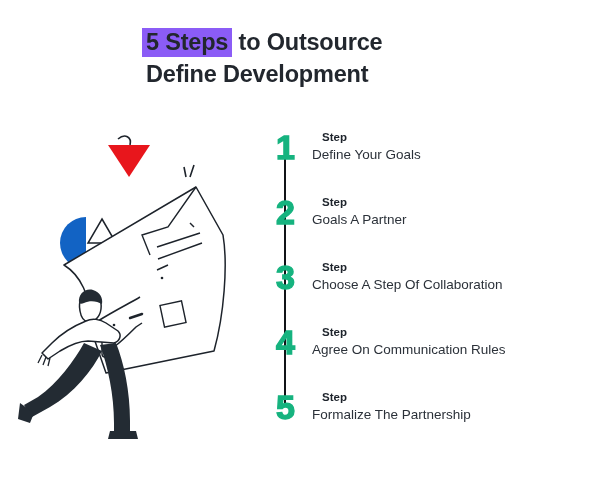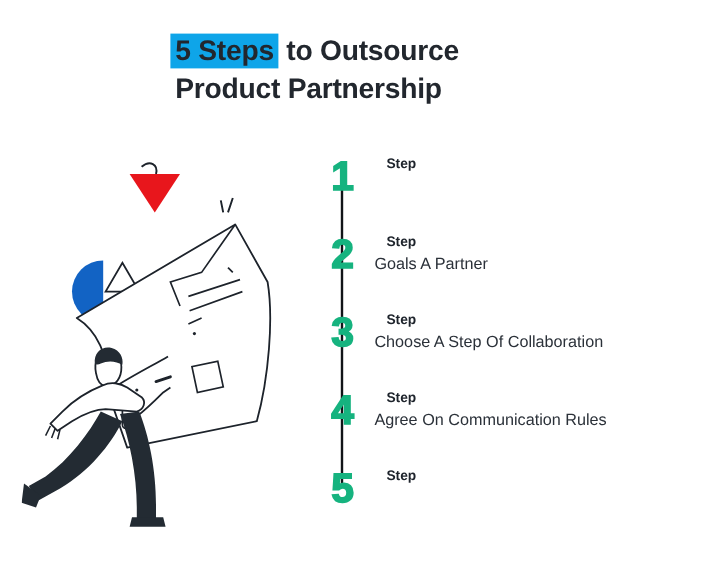--- a/index.html
+++ b/index.html
@@ -25,21 +25,21 @@
   }
   .title-line {
     font-size: 23.5px;
     font-weight: bold;
     line-height: 32px;
     letter-spacing: -0.2px;
     color: #22272e;
     white-space: nowrap;
   }
   .title-hl {
-    background: #0ea5e9;
+    background: #8b5cf6;
     padding: 1px 4px 2px 4px;
     margin-left: -4px;
   }
 
   
   .steps {
     position: absolute;
     left: 262px;
     top: 130px;
     width: 330px;
@@ -100,21 +100,21 @@
     width: 230px;
     height: 330px;
   }
   .illustration svg { display: block; }
 </style>
 </head>
 <body>
 
 <div class="title-block">
   <div class="title-line"><span class="title-hl">5 Steps</span><span> to Outsource</span></div>
-  <div class="title-line">Product Partnership</div>
+  <div class="title-line">Define Development</div>
 </div>
 
 <div class="illustration">
   <svg width="230" height="330" viewBox="0 0 230 330" xmlns="http://www.w3.org/2000/svg">
 
     <path d="M100 24 C107 18, 114 22, 112 30 C110 36, 103 36, 101 31" fill="none" stroke="#1d232b" stroke-width="1.6"></path>
 
     <polygon points="90,30 132,30 111,62" fill="#e8161c"></polygon>
 
     <path d="M68 102 A26 26 0 1 0 68 154 Z" fill="#1263c4"></path>
@@ -161,20 +161,21 @@
   </svg>
 </div>
 
 <div class="steps">
   <div class="timeline"></div>
 
   <div class="step-row" style="top:0px">
     <div class="step-num">1</div>
     <div class="step-text">
       <div class="step-label">Step</div>
+      <div class="step-desc">Define Your Goals</div>
     </div>
   </div>
 
   <div class="step-row" style="top:65px">
     <div class="step-num">2</div>
     <div class="step-text">
       <div class="step-label">Step</div>
       <div class="step-desc">Goals A Partner</div>
     </div>
   </div>
@@ -192,15 +193,16 @@
     <div class="step-text">
       <div class="step-label">Step</div>
       <div class="step-desc">Agree On Communication Rules</div>
     </div>
   </div>
 
   <div class="step-row" style="top:260px">
     <div class="step-num">5</div>
     <div class="step-text">
       <div class="step-label">Step</div>
+      <div class="step-desc">Formalize The Partnership</div>
     </div>
   </div>
 </div>
 
 </body></html>

